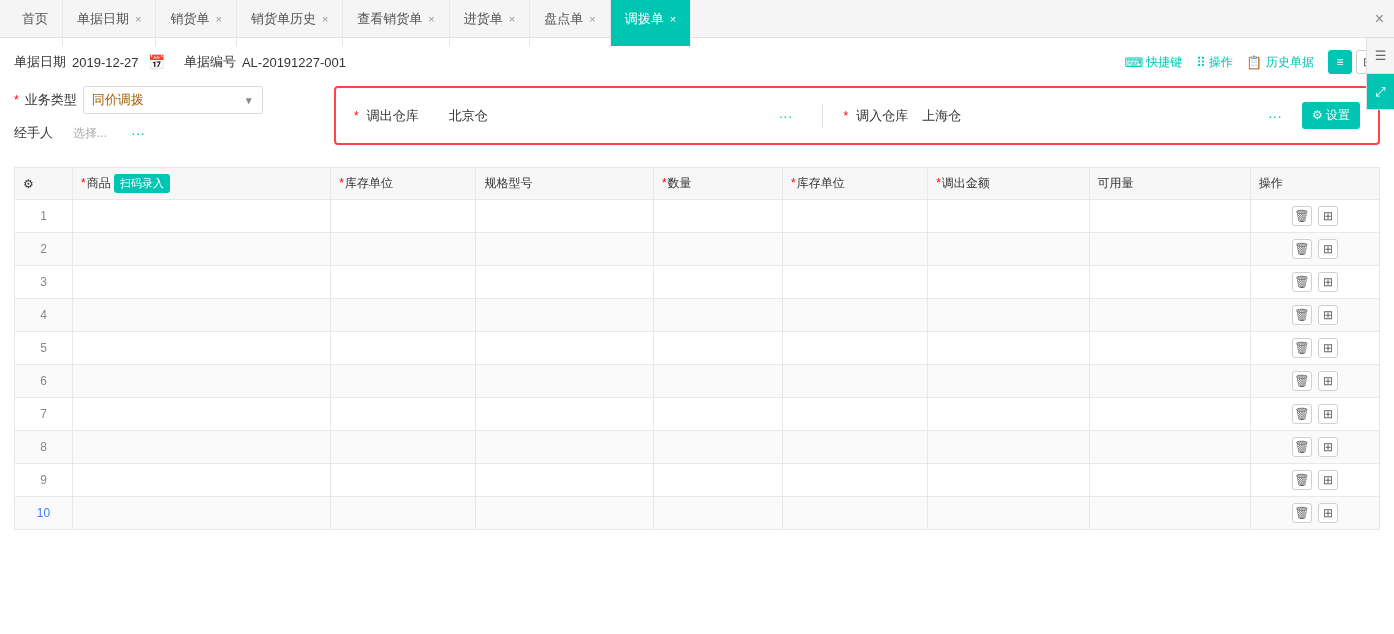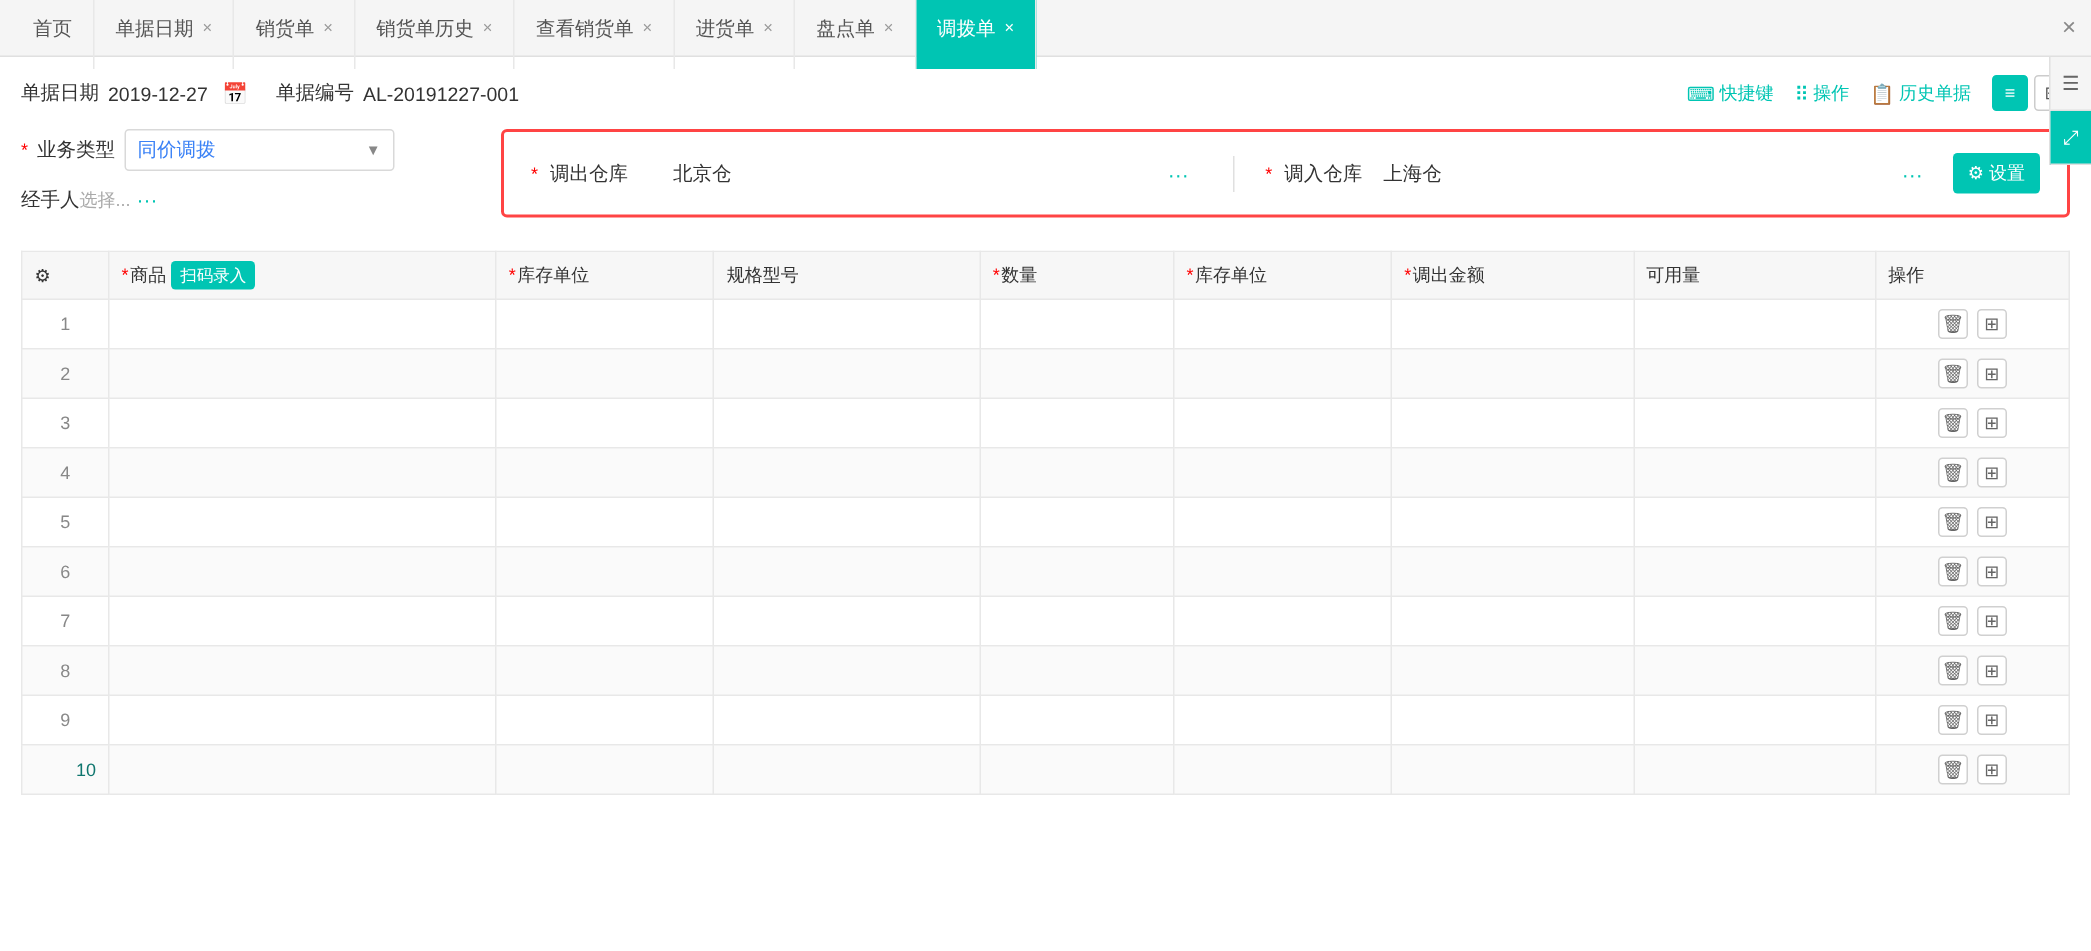--- a/index.html
+++ b/index.html
@@ -42,23 +42,23 @@
       display: flex; align-items: center; justify-content: center; cursor: pointer;
       background: #fff; font-size: 12px; color: #555;
     }
     .biz-field { display: flex; align-items: center; gap: 6px; }
     .required-star { color: red; font-size: 12px; }
     .biz-select {
       display: flex; align-items: center; gap: 6px;
       border: 1px solid #d9d9d9; border-radius: 3px; padding: 4px 8px;
       min-width: 180px; cursor: pointer; background: #fff;
     }
-    .biz-select-text { flex: 1; color: #3b82f6; }
+    .biz-select-text { flex: 1; color: #a16207; }
     .biz-select-arrow { color: #888; font-size: 10px; }
-    .manager-field { display: flex; align-items: center; gap: 0; margin-top: 10px; }
+    .manager-field { display: flex; align-items: center; gap: 20px; margin-top: 10px; }
     .manager-select { color: #aaa; font-size: 12px; cursor: pointer; }
     .more-dots { color: #00c5b3; cursor: pointer; font-size: 14px; margin-left: 4px; }
 
     
     .warehouse-section {
       border: 2px solid #f44; border-radius: 4px; padding: 14px 18px;
       display: flex; align-items: center; gap: 0; flex: 1; margin-left: 20px;
       margin-bottom: 10px;
     }
     .wh-field { display: flex; align-items: center; gap: 8px; flex: 1; }
@@ -397,21 +397,21 @@
       <td class="col-amount"></td>
       <td class="col-avail"></td>
       <td class="col-op">
         <div class="op-icons">
           <div class="op-icon">🗑</div>
           <div class="op-icon">⊞</div>
         </div>
       </td>
     </tr>
           <tr>
-      <td class="col-num" style="text-align:right; color:#0f766e;">10</td>
+      <td class="col-num" style="text-align:center; color:#3b82f6;">10</td>
       <td class="col-product"></td>
       <td class="col-unit"></td>
       <td class="col-spec"></td>
       <td class="col-qty"></td>
       <td class="col-cost"></td>
       <td class="col-amount"></td>
       <td class="col-avail"></td>
       <td class="col-op">
         <div class="op-icons">
           <div class="op-icon">🗑</div>

